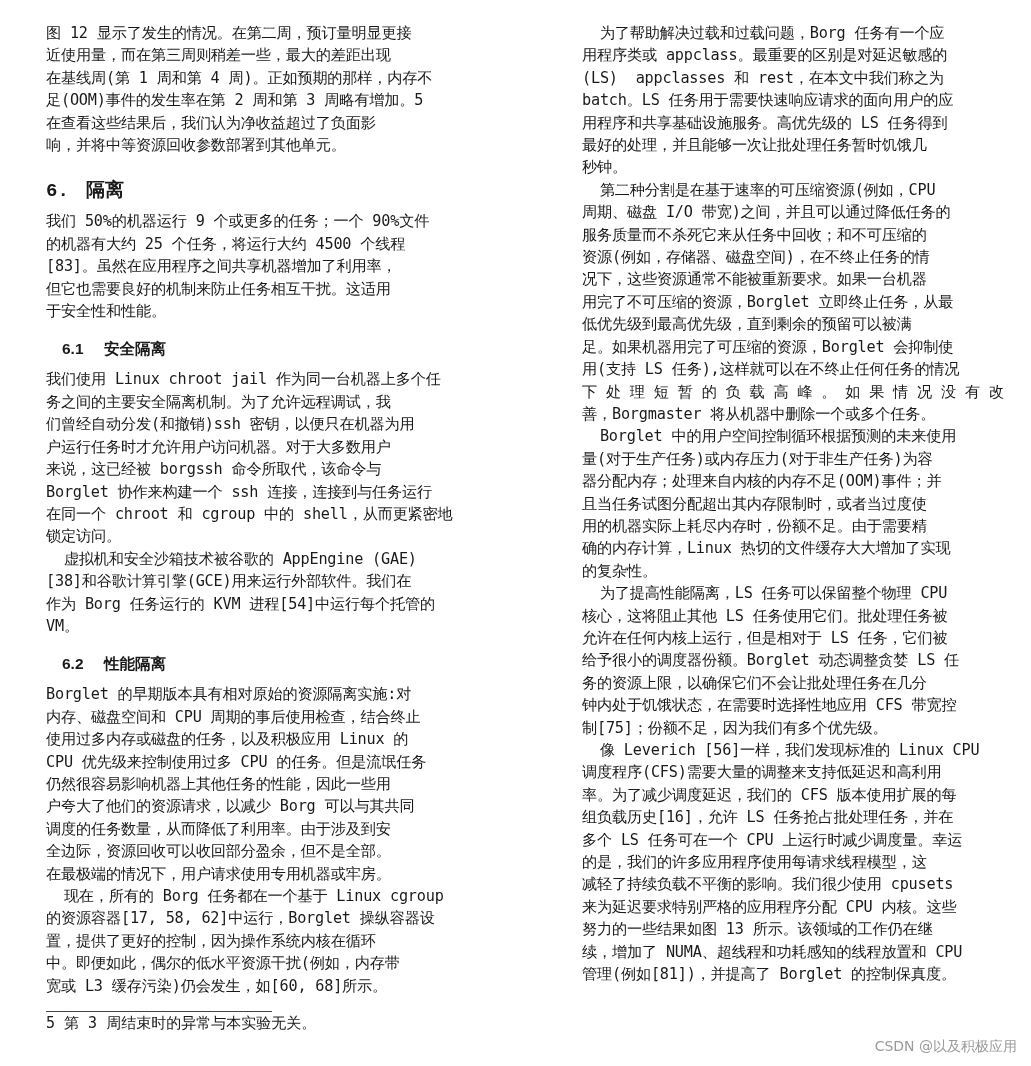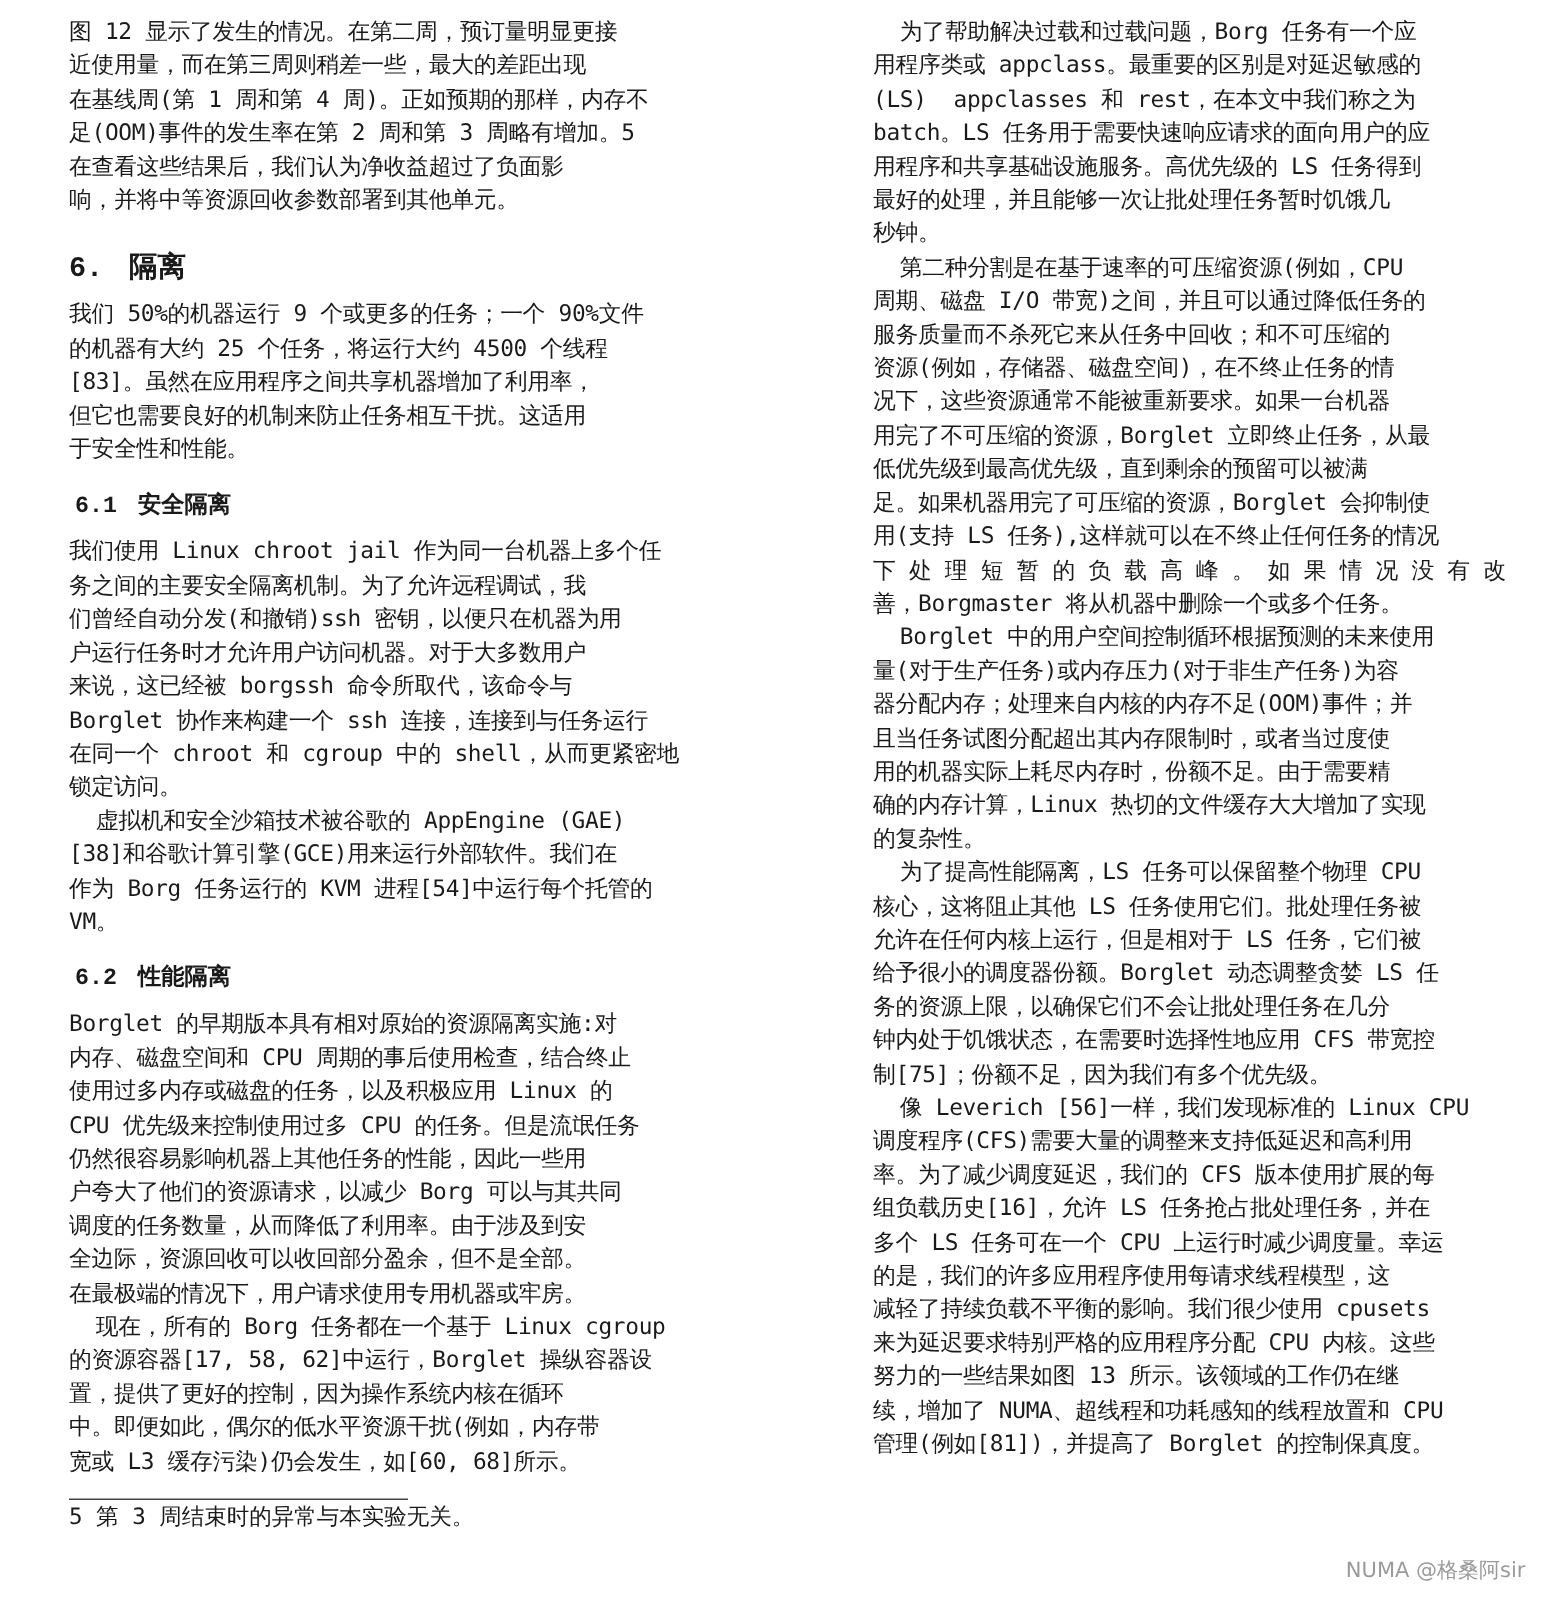--- a/index.html
+++ b/index.html
@@ -1,34 +1,34 @@
 <!DOCTYPE html>
 <html><head>
 <meta charset="utf-8">
 <style>
   html, body { margin: 0; padding: 0; background: #ffffff; }
   body {
     width: 1031px; height: 1066px; position: relative; overflow: hidden;
     font-family: "DejaVu Sans Mono", "Liberation Mono", monospace;
     color: #1a1a1a;
   }
-  .col { position: absolute; top: 10px; width: 446px; }
+  .col { position: absolute; top: 22px; width: 446px; }
   .col.left { left: 46px; }
   .col.right { left: 538px; margin-left: 44px; }
   .para { margin: 0; font-size: 15.2px; line-height: 22.4px; white-space: pre; letter-spacing: -0.2px; }
   .h1 {
     font-family: Liberation Mono, monospace;
     font-weight: bold; font-size: 19px; line-height: 26px;
     margin: 22px 0 6px 0;
   }
   .h1 .num { display: inline-block; width: 40px; }
   .h2 {
-    font-family: Liberation Mono, monospace;
+    font-family: Liberation Sans, sans-serif;
     font-weight: bold; font-size: 15.5px; line-height: 22px;
-    margin: 16px 0 8px 4px;
+    margin: 16px 0 8px 16px;
   }
   .h2 .num { display: inline-block; width: 42px; }
   .footnote-rule { width: 226px; border-top: 1px solid #444; margin-top: 14px; }
   .footnote { font-size: 15px; line-height: 18px; margin: 2px 0 0 0; white-space: pre; }
   .watermark {
     position: absolute; right: 14px; bottom: 10px;
     font-family: "DejaVu Sans", "Liberation Sans", sans-serif;
     font-size: 14px; color: #9a9a9a;
   }
 </style>
@@ -129,13 +129,13 @@
 组负载历史[16]，允许 LS 任务抢占批处理任务，并在
 多个 LS 任务可在一个 CPU 上运行时减少调度量。幸运
 的是，我们的许多应用程序使用每请求线程模型，这
 减轻了持续负载不平衡的影响。我们很少使用 cpusets
 来为延迟要求特别严格的应用程序分配 CPU 内核。这些
 努力的一些结果如图 13 所示。该领域的工作仍在继
 续，增加了 NUMA、超线程和功耗感知的线程放置和 CPU
 管理(例如[81])，并提高了 Borglet 的控制保真度。</p>
 </div>
 
-<div class="watermark">NUMA @格桑阿sir</div>
+<div class="watermark">CSDN @以及积极应用</div>
 
 </body></html>

